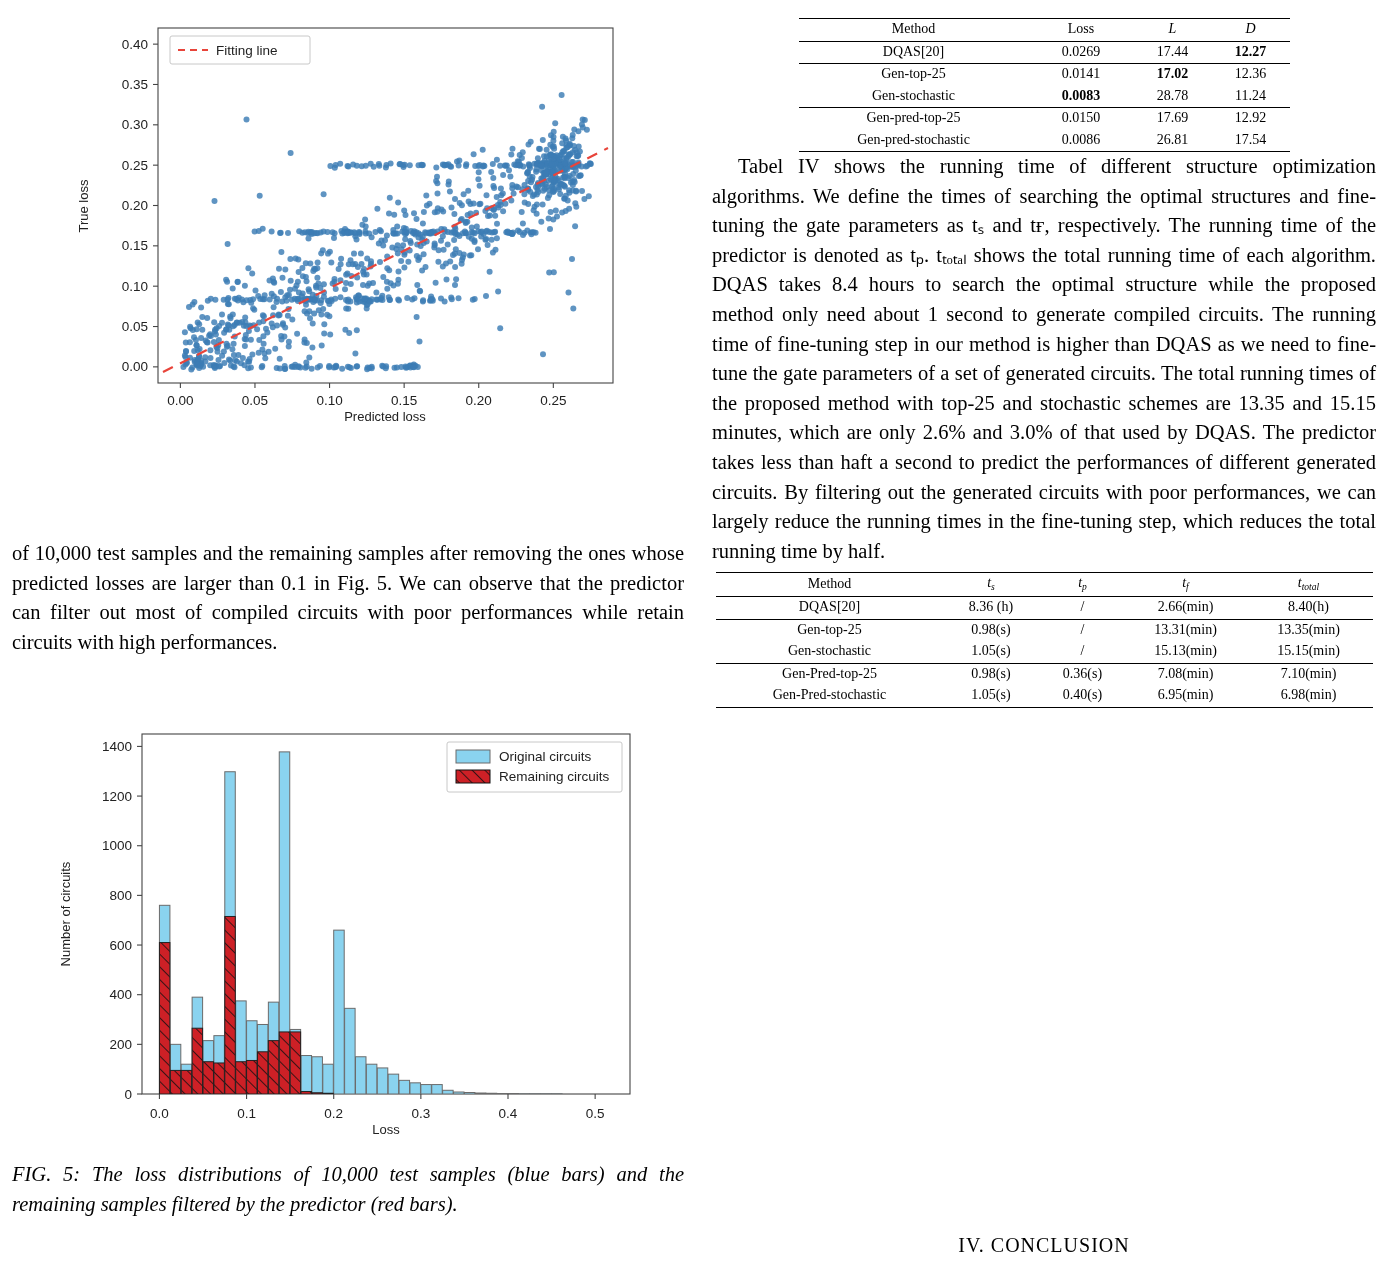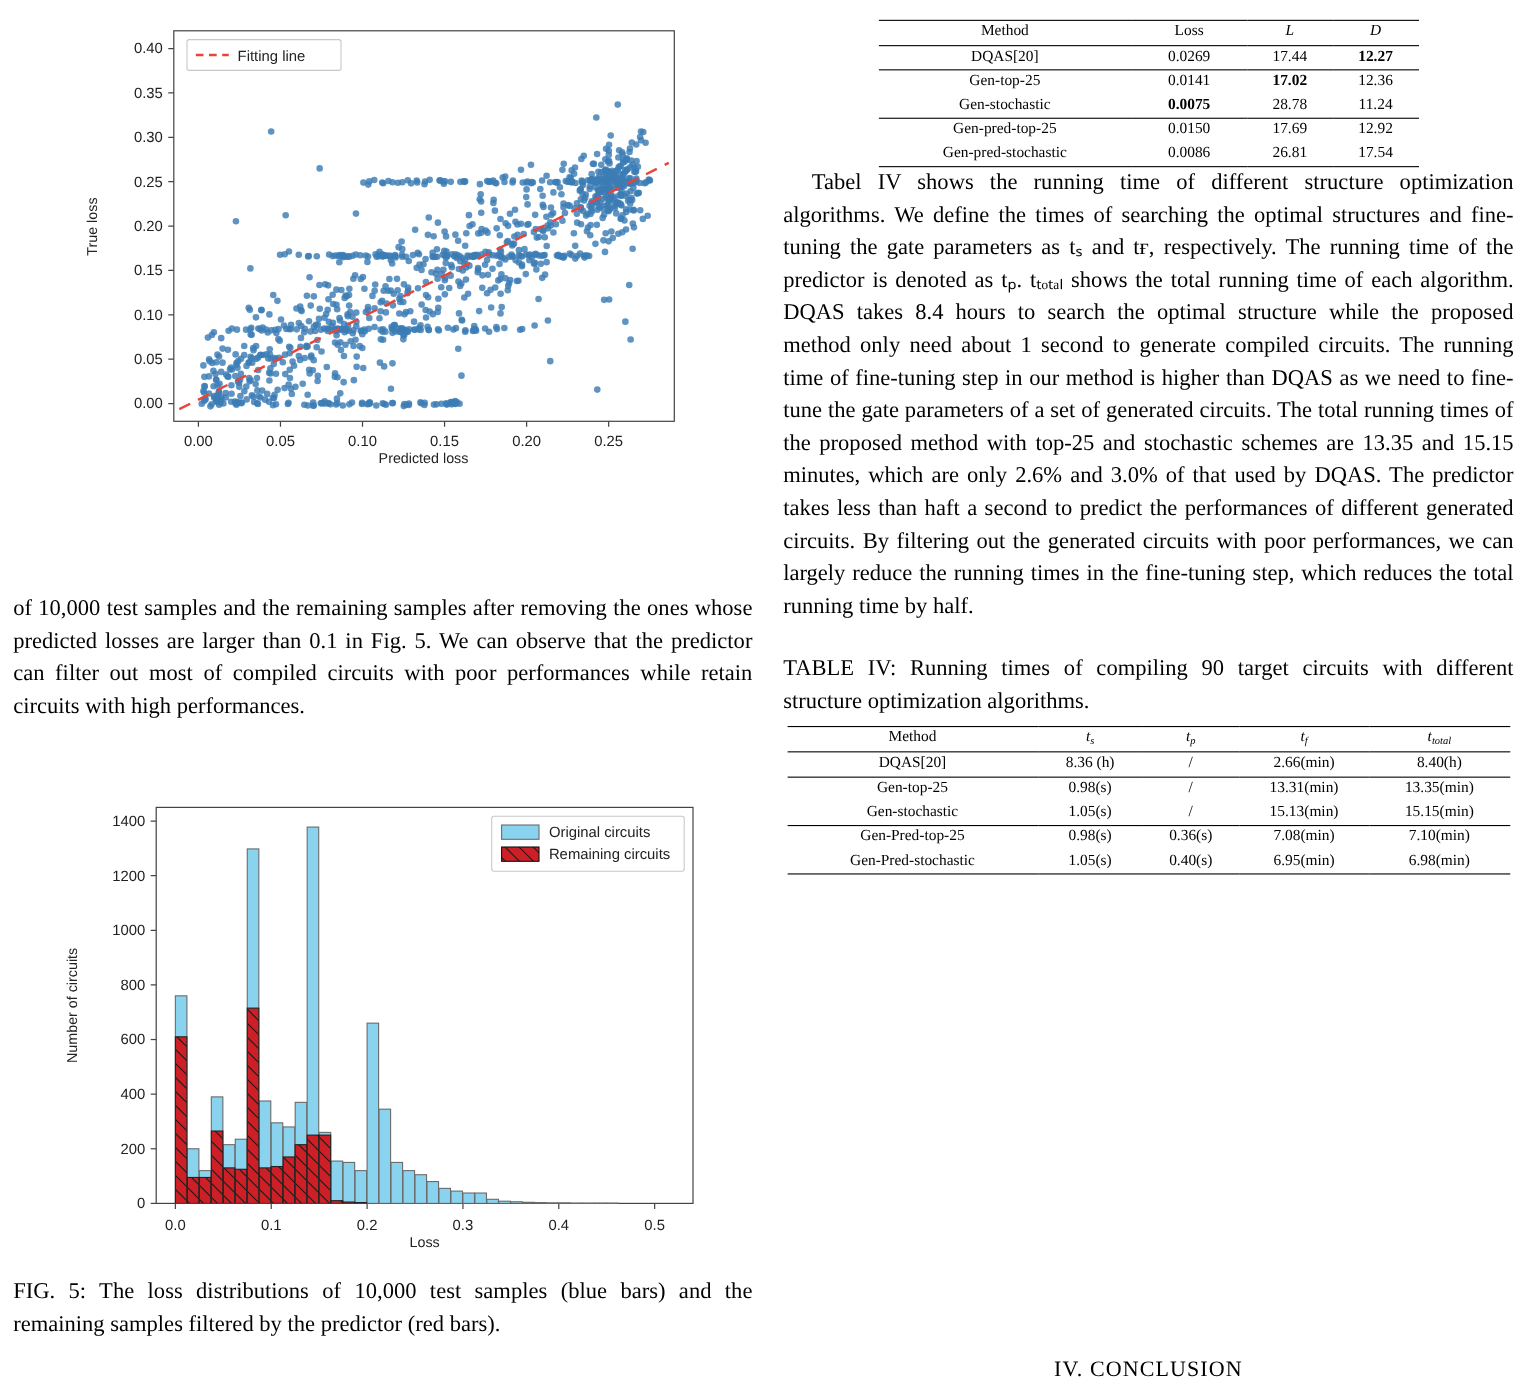--- a/index.html
+++ b/index.html
@@ -1423,21 +1423,21 @@
           <rect x="446" y="54" width="34" height="13" fill="url(#hatchRed)" stroke="#111" stroke-width="1"></rect>
           <text class="legtext" x="489" y="45">Original circuits</text>
           <text class="legtext" x="489" y="65">Remaining circuits</text>
         </g>
 
         <text class="axlabel" x="376" y="418" text-anchor="middle">Loss</text>
         <text class="axlabel" x="60" y="198" text-anchor="middle" transform="rotate(-90 60 198)">Number of circuits</text>
       </svg>
     </div>
 
-    <div class="caption" style="position:absolute;left:2px;top:1160px;width:672px;">
+    <div class="caption" style="position:absolute;left:2px;top:1160px;width:672px;font-style:italic;">
       <span>FIG. 5: The loss distributions of 10,000 test samples (blue bars) and the remaining samples filtered by the predictor (red bars).</span>
     </div>
   </div>
 
   <div class="col-right">
 
 
     <div class="tbl-wrap">
       <table class="paper">
         <thead>
@@ -1456,21 +1456,21 @@
               <td><span class="b">12.27</span></td>
             </tr>
             <tr class="grp-top">
               <td class="meth">Gen-top-25</td>
               <td>0.0141</td>
               <td><span class="b">17.02</span></td>
               <td>12.36</td>
             </tr>
             <tr>
               <td class="meth">Gen-stochastic</td>
-              <td><span class="b">0.0075</span></td>
+              <td><span class="b">0.0083</span></td>
               <td>28.78</td>
               <td>11.24</td>
             </tr>
             <tr class="grp-top">
               <td class="meth">Gen-pred-top-25</td>
               <td>0.0150</td>
               <td>17.69</td>
               <td>12.92</td>
             </tr>
             <tr class="last">
@@ -1480,23 +1480,20 @@
               <td>17.54</td>
             </tr>
           </tbody>
       </table>
     </div>
 
     <div class="para indent" style="width:664px;">
       <span>Tabel IV shows the running time of different structure optimization algorithms. We define the times of searching the optimal structures and fine-tuning the gate parameters as tₛ and tғ, respectively. The running time of the predictor is denoted as tₚ. tₜₒₜₐₗ shows the total running time of each algorithm. DQAS takes 8.4 hours to search the optimal structure while the proposed method only need about 1 second to generate compiled circuits. The running time of fine-tuning step in our method is higher than DQAS as we need to fine-tune the gate parameters of a set of generated circuits. The total running times of the proposed method with top-25 and stochastic schemes are 13.35 and 15.15 minutes, which are only 2.6% and 3.0% of that used by DQAS. The predictor takes less than haft a second to predict the performances of different generated circuits. By filtering out the generated circuits with poor performances, we can largely reduce the running times in the fine-tuning step, which reduces the total running time by half.</span>
     </div>
 
-    <div class="para" style="width:664px;margin-top:28px;">
-      <span>TABLE IV: Running times of compiling 90 target circuits with different structure optimization algorithms.</span>
-    </div>
 
     <div class="tbl-wrap" style="margin-top:6px;">
       <table class="paper">
         <thead>
           <tr>
             <th class="meth" style="min-width:228px">Method</th>
             <th style="min-width:95px"><span class="mathit">t</span><span class="sub">s</span></th>
             <th style="min-width:88px"><span class="mathit">t</span><span class="sub">p</span></th>
             <th style="min-width:118px"><span class="mathit">t</span><span class="sub">f</span></th>
             <th style="min-width:128px"><span class="mathit">t</span><span class="sub">total</span></th>

